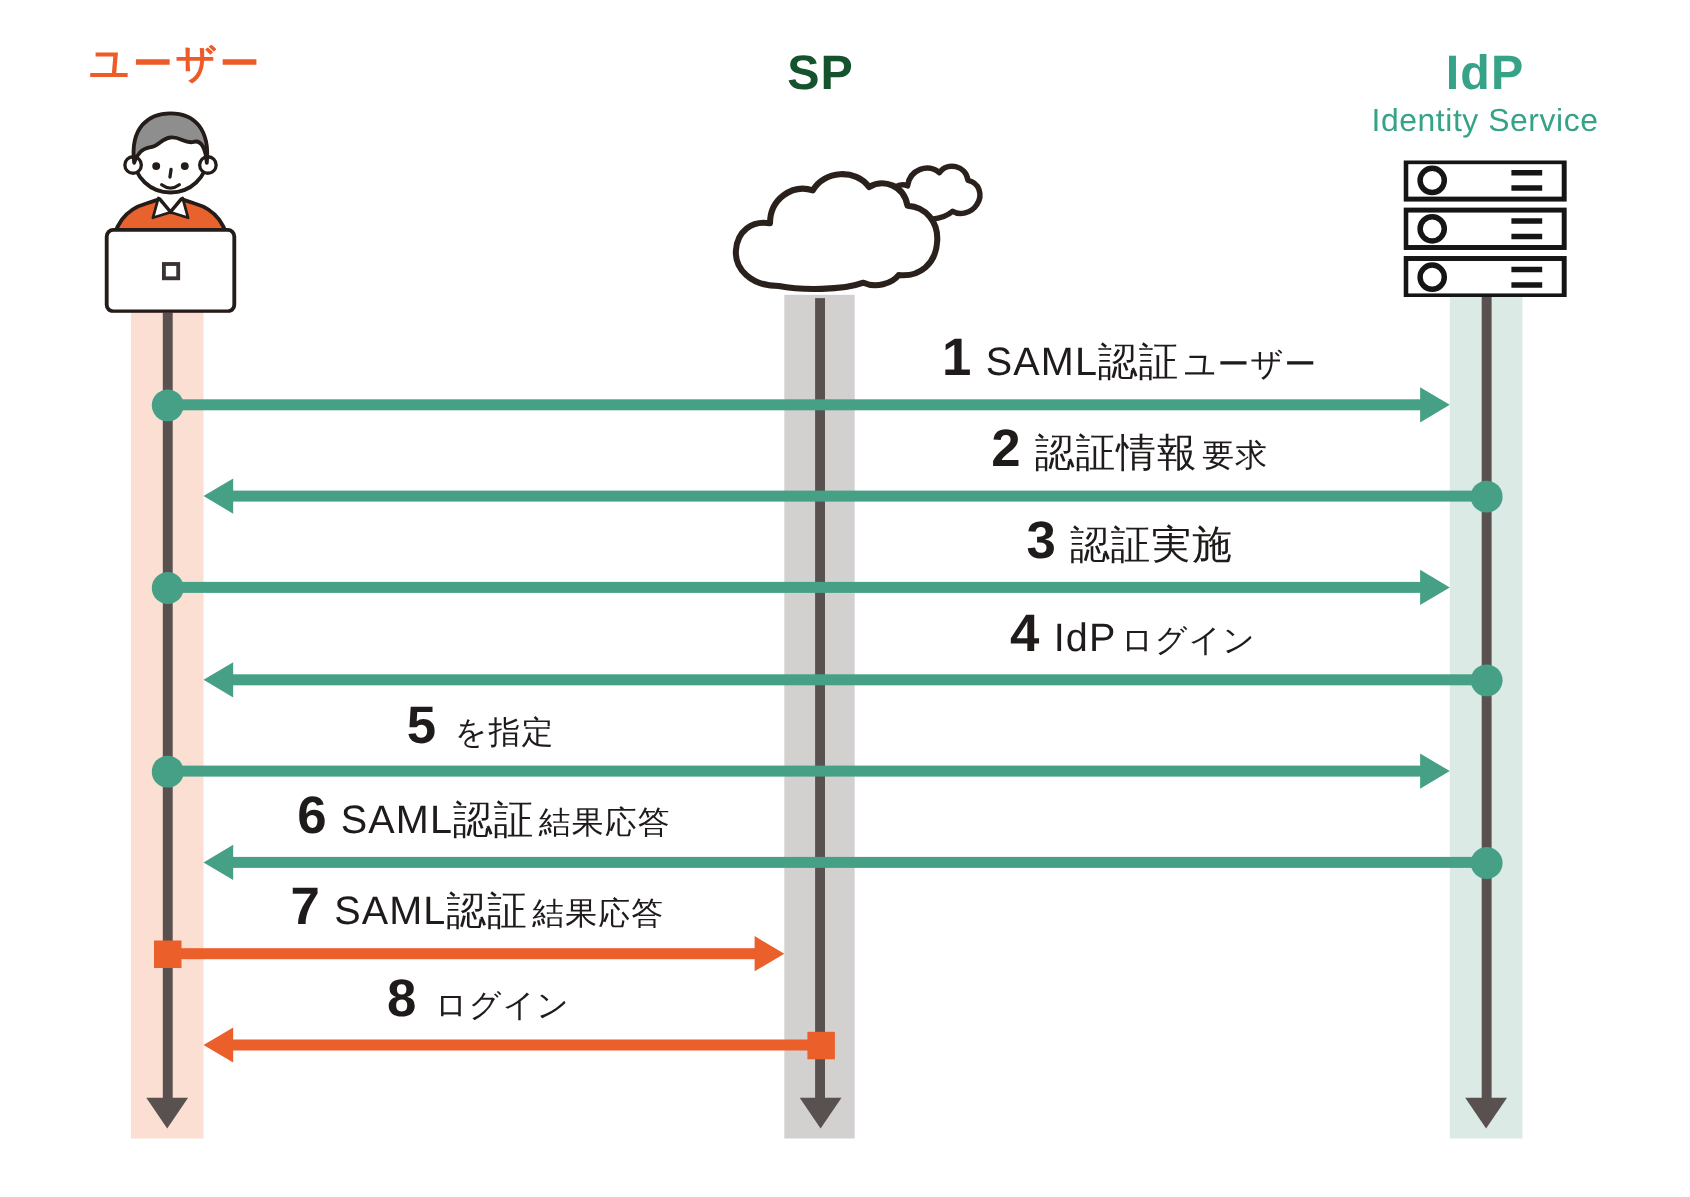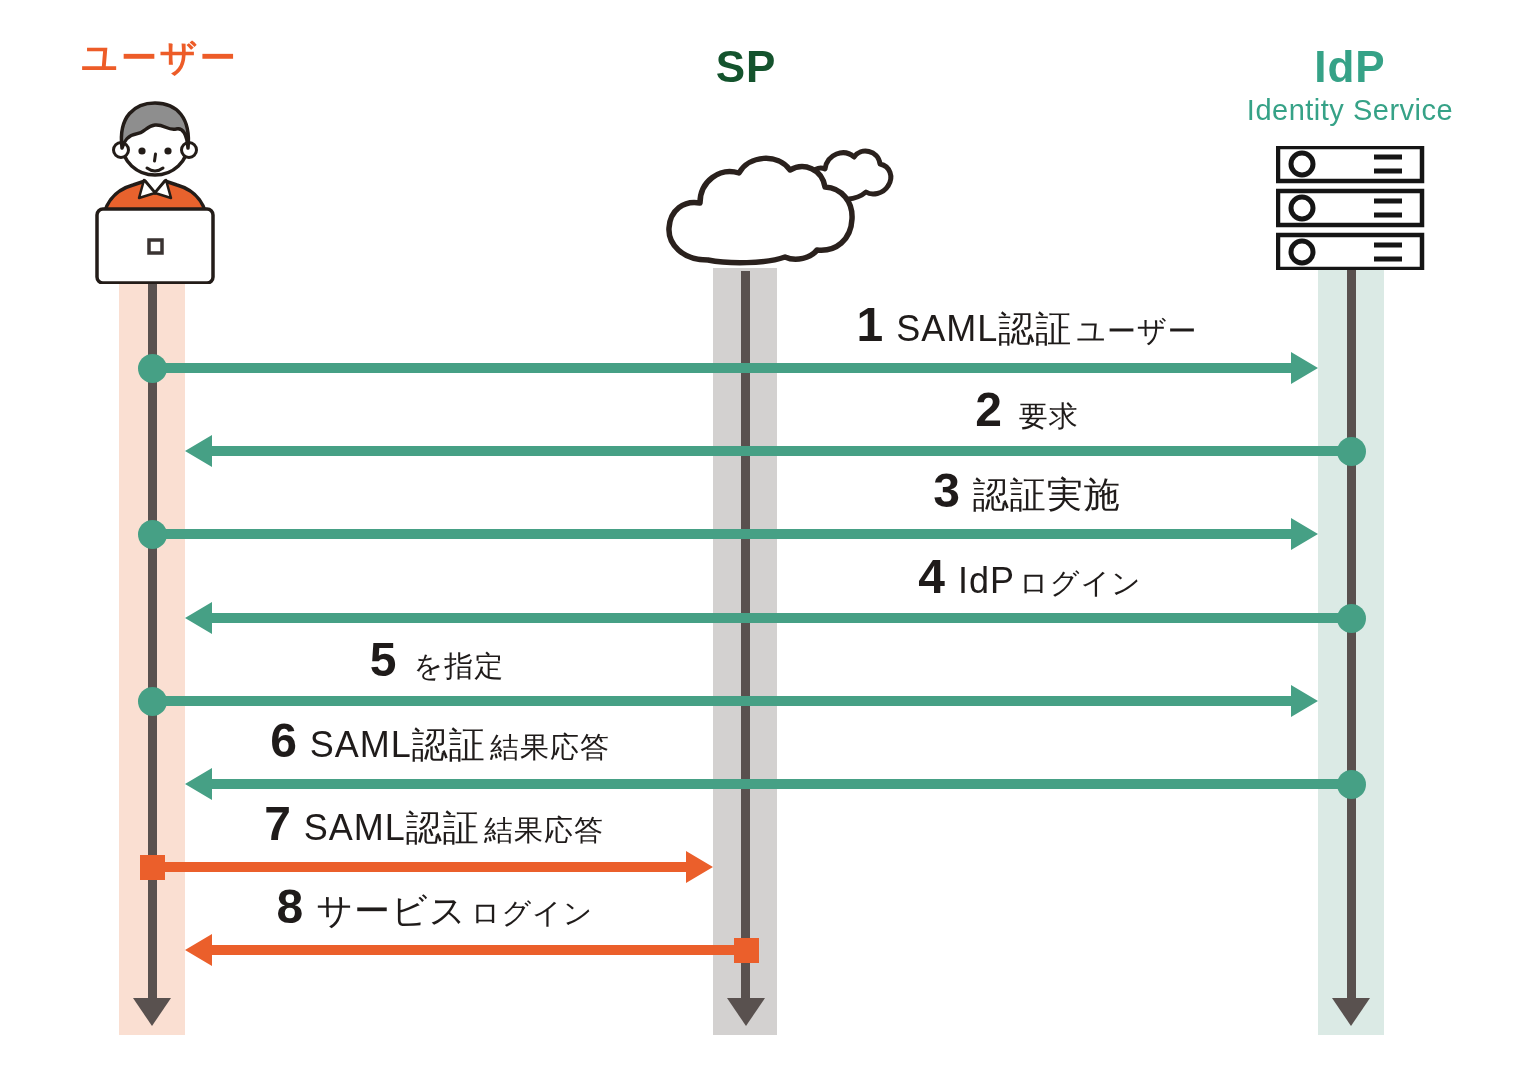--- a/index.html
+++ b/index.html
@@ -101,20 +101,21 @@
           <span class="mbold">SAML認証</span>
           <span class="mlight">ユーザー</span>
       </div>
       <div class="mline" style="background: rgb(70, 160, 133); top: 363px; left: 152px; width: 1141px;"></div>
       <div class="mhead" style="top: 352px; left: 1291px; border-left: 27px solid rgb(70, 160, 133);"></div>
       <div class="mmark" style="left: 137.5px; top: 353.5px; width: 29px; height: 29px; background: rgb(70, 160, 133); border-radius: 50%;"></div>
     </div>
       <div class="msg">
       <div class="mlabel" style="left: 1027px; bottom: 651px; color: rgb(31, 27, 26);">
         <span class="mnum">2</span>
+          <span class="mbold">認証情報</span>
           <span class="mlight">要求</span>
       </div>
       <div class="mline" style="background: rgb(70, 160, 133); top: 446px; left: 210px; width: 1141px;"></div>
       <div class="mhead" style="top: 435px; left: 185px; border-right: 27px solid rgb(70, 160, 133);"></div>
       <div class="mmark" style="left: 1336.5px; top: 436.5px; width: 29px; height: 29px; background: rgb(70, 160, 133); border-radius: 50%;"></div>
     </div>
       <div class="msg">
       <div class="mlabel" style="left: 1027px; bottom: 568px; color: rgb(31, 27, 26);">
         <span class="mnum">3</span>
           <span class="mbold">認証実施</span>
@@ -158,21 +159,20 @@
           <span class="mbold">SAML認証</span>
           <span class="mlight">結果応答</span>
       </div>
       <div class="mline" style="background: rgb(235, 95, 43); top: 862px; left: 152px; width: 536px;"></div>
       <div class="mhead" style="top: 851px; left: 686px; border-left: 27px solid rgb(235, 95, 43);"></div>
       <div class="mmark" style="left: 139.5px; top: 854.5px; width: 25px; height: 25px; background: rgb(235, 95, 43);"></div>
     </div>
       <div class="msg">
       <div class="mlabel" style="left: 435px; bottom: 152px; color: rgb(31, 27, 26);">
         <span class="mnum">8</span>
-          <span class="mbold">サービス</span>
           <span class="mlight">ログイン</span>
       </div>
       <div class="mline" style="background: rgb(235, 95, 43); top: 945px; left: 210px; width: 536px;"></div>
       <div class="mhead" style="top: 934px; left: 185px; border-right: 27px solid rgb(235, 95, 43);"></div>
       <div class="mmark" style="left: 733.5px; top: 937.5px; width: 25px; height: 25px; background: rgb(235, 95, 43);"></div>
     </div>
     </div>
 
 </div>
 

